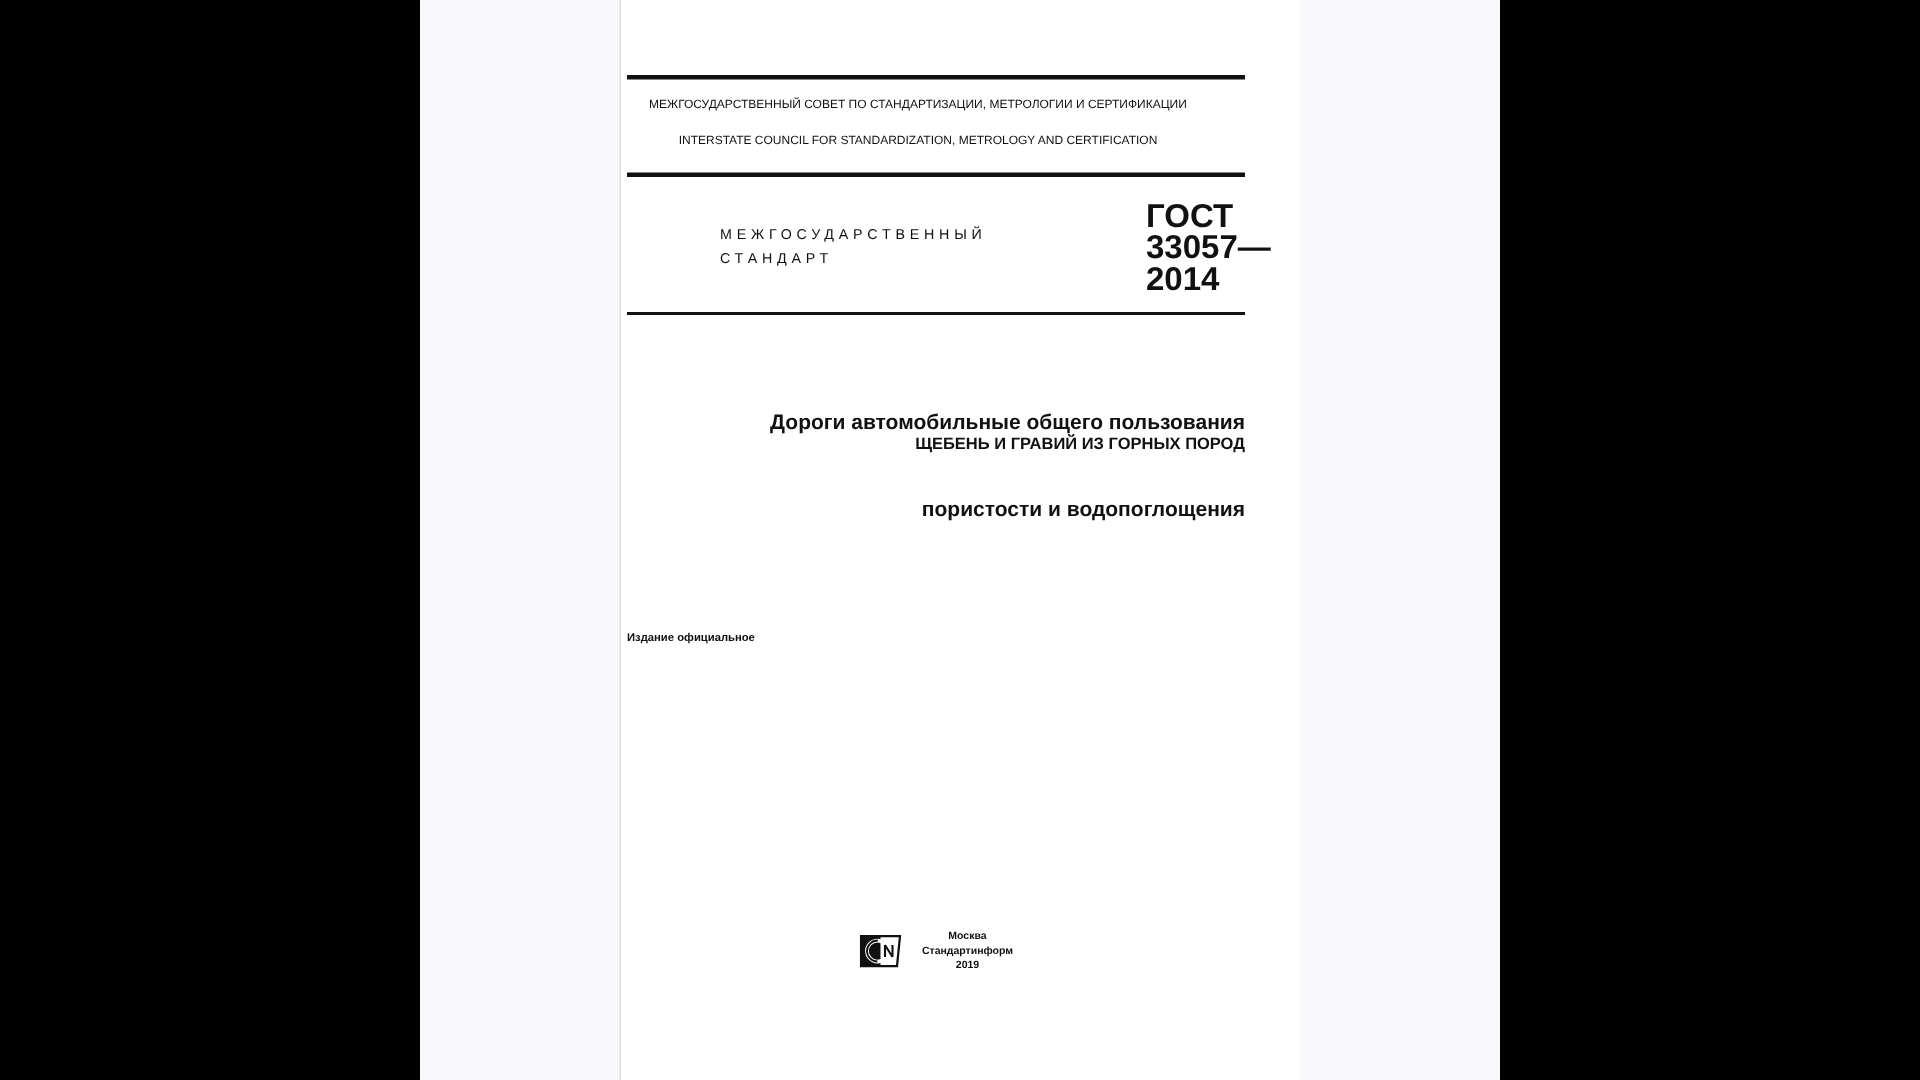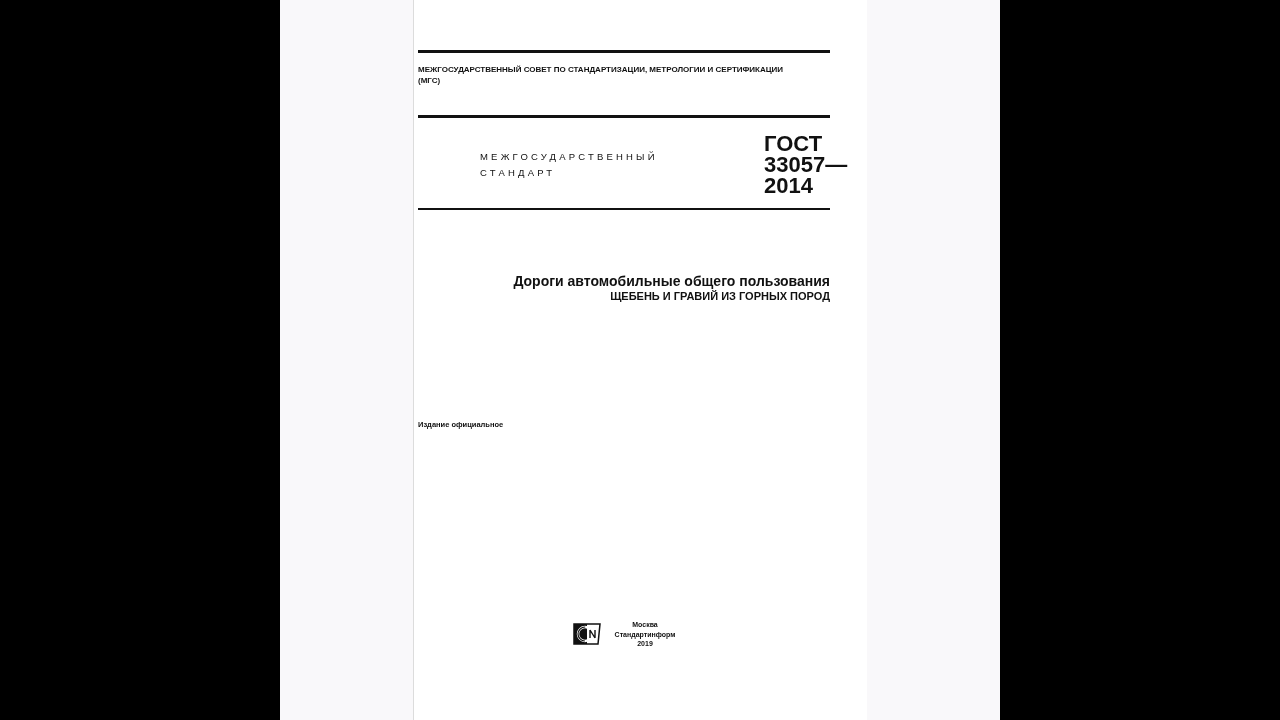--- a/index.html
+++ b/index.html
@@ -15,22 +15,22 @@
       position: absolute; left: 413px; top: 0; width: 453px; height: 720px;
       background: #ffffff; border-left: 1px solid #dcdcdc;
     }
     .rule {
       position: absolute; left: 418px; width: 412px; background: #111;
     }
     .rule.r1 { top: 50px; height: 3px; }
     .rule.r2 { top: 115px; height: 3px; }
     .rule.r3 { top: 208px; height: 2px; }
     .council {
-      position: absolute; left: 418px; width: 412px; 
-      font-weight: bold; font-size: 8px; line-height: 11px; color: #111;
+      position: absolute; left: 406px; width: 412px; text-align: center;
+      font-weight: normal; font-size: 8px; line-height: 11px; color: #111;
     }
     .council.ru { top: 64px; }
     .council.en { top: 88px; }
     .std-type {
       position: absolute; left: 480px; width: 225px; top: 149px; text-align: left;
       font-weight: normal; font-size: 9.5px; letter-spacing: 3.2px; line-height: 16px;
     }
     .gost {
       position: absolute; left: 764px; top: 133px;
       font-weight: bold; font-size: 22px; line-height: 21px;
@@ -55,40 +55,41 @@
   </style>
 </head>
 <body>
 
 <div class="frame"></div>
 <div class="page"></div>
 
 <div class="rule r1"></div>
 <div class="council ru">
   <div>МЕЖГОСУДАРСТВЕННЫЙ СОВЕТ ПО СТАНДАРТИЗАЦИИ, МЕТРОЛОГИИ И СЕРТИФИКАЦИИ</div>
-  <div>(МГС)</div>
 </div>
 <div class="council en">
+  <div>INTERSTATE COUNCIL FOR STANDARDIZATION, METROLOGY AND CERTIFICATION</div>
 </div>
 <div class="rule r2"></div>
 
 <div class="std-type">
   <div>МЕЖГОСУДАРСТВЕННЫЙ</div>
   <div>СТАНДАРТ</div>
 </div>
 <div class="gost">
   <div>ГОСТ</div>
   <div>33057—</div>
   <div>2014</div>
 </div>
 <div class="rule r3"></div>
 
 <div class="title-block t1">Дороги автомобильные общего пользования</div>
 <div class="title-block t2">ЩЕБЕНЬ И ГРАВИЙ ИЗ ГОРНЫХ ПОРОД</div>
 <div class="title-block t3">
+  <div>пористости и водопоглощения</div>
 </div>
 
 <div class="edition">Издание официальное</div>
 
 <div class="publisher-logo">
   <svg width="28" height="24" viewBox="0 0 28 24">
     <path d="M1 2 L27 2 L25 22 L1 22 Z" fill="#fff" stroke="#111" stroke-width="1.5"></path>
     <path d="M1 2 L14 2 L14 22 L1 22 Z" fill="#111"></path>
     <circle cx="12" cy="12" r="7" fill="none" stroke="#fff" stroke-width="2.5"></circle>
     <circle cx="12" cy="12" r="7" fill="none" stroke="#111" stroke-width="1.2" stroke-dasharray="22 22" stroke-dashoffset="-11"></circle>

